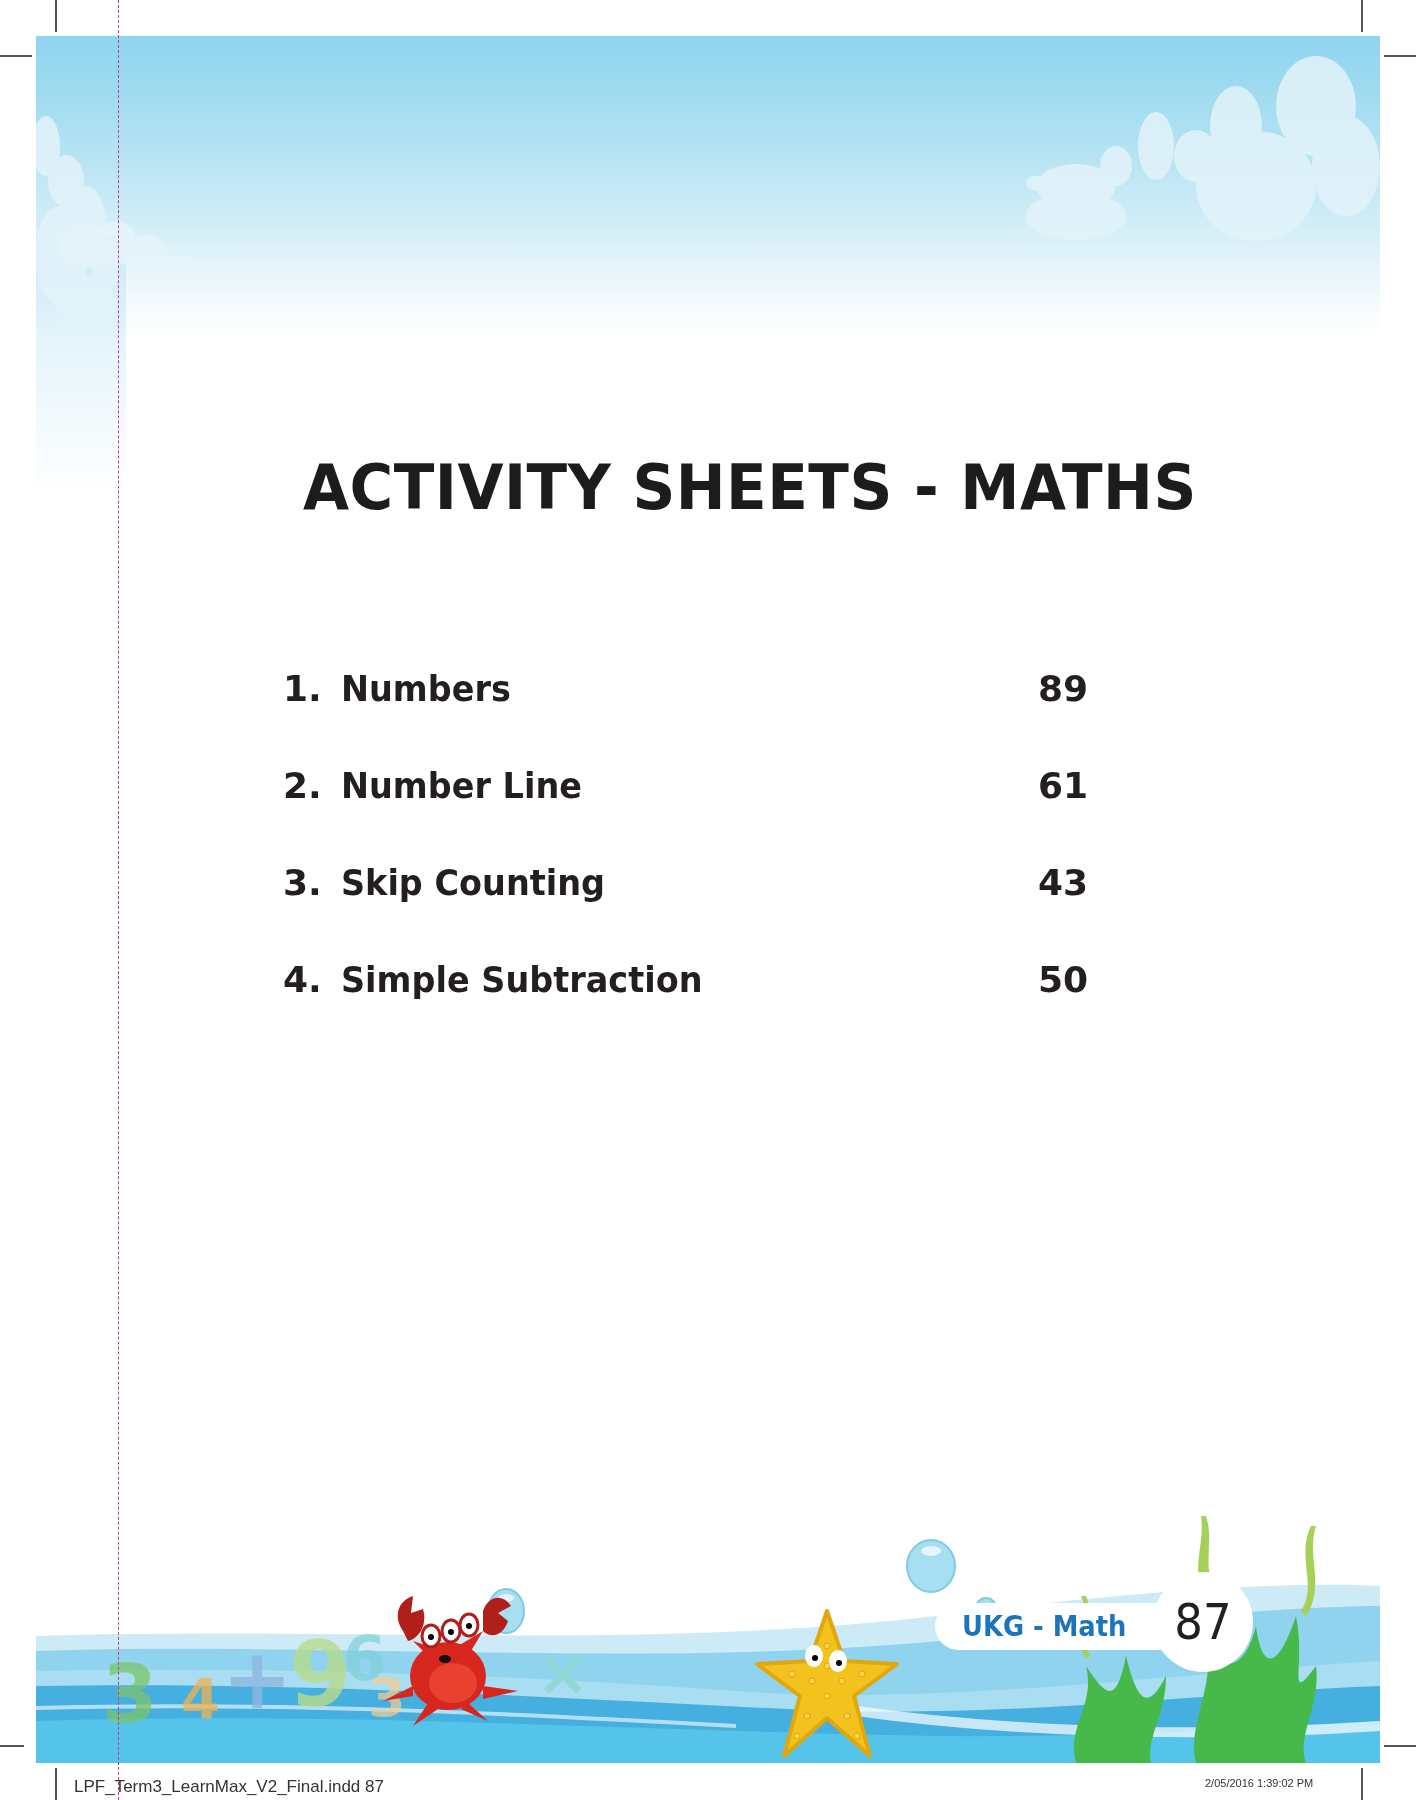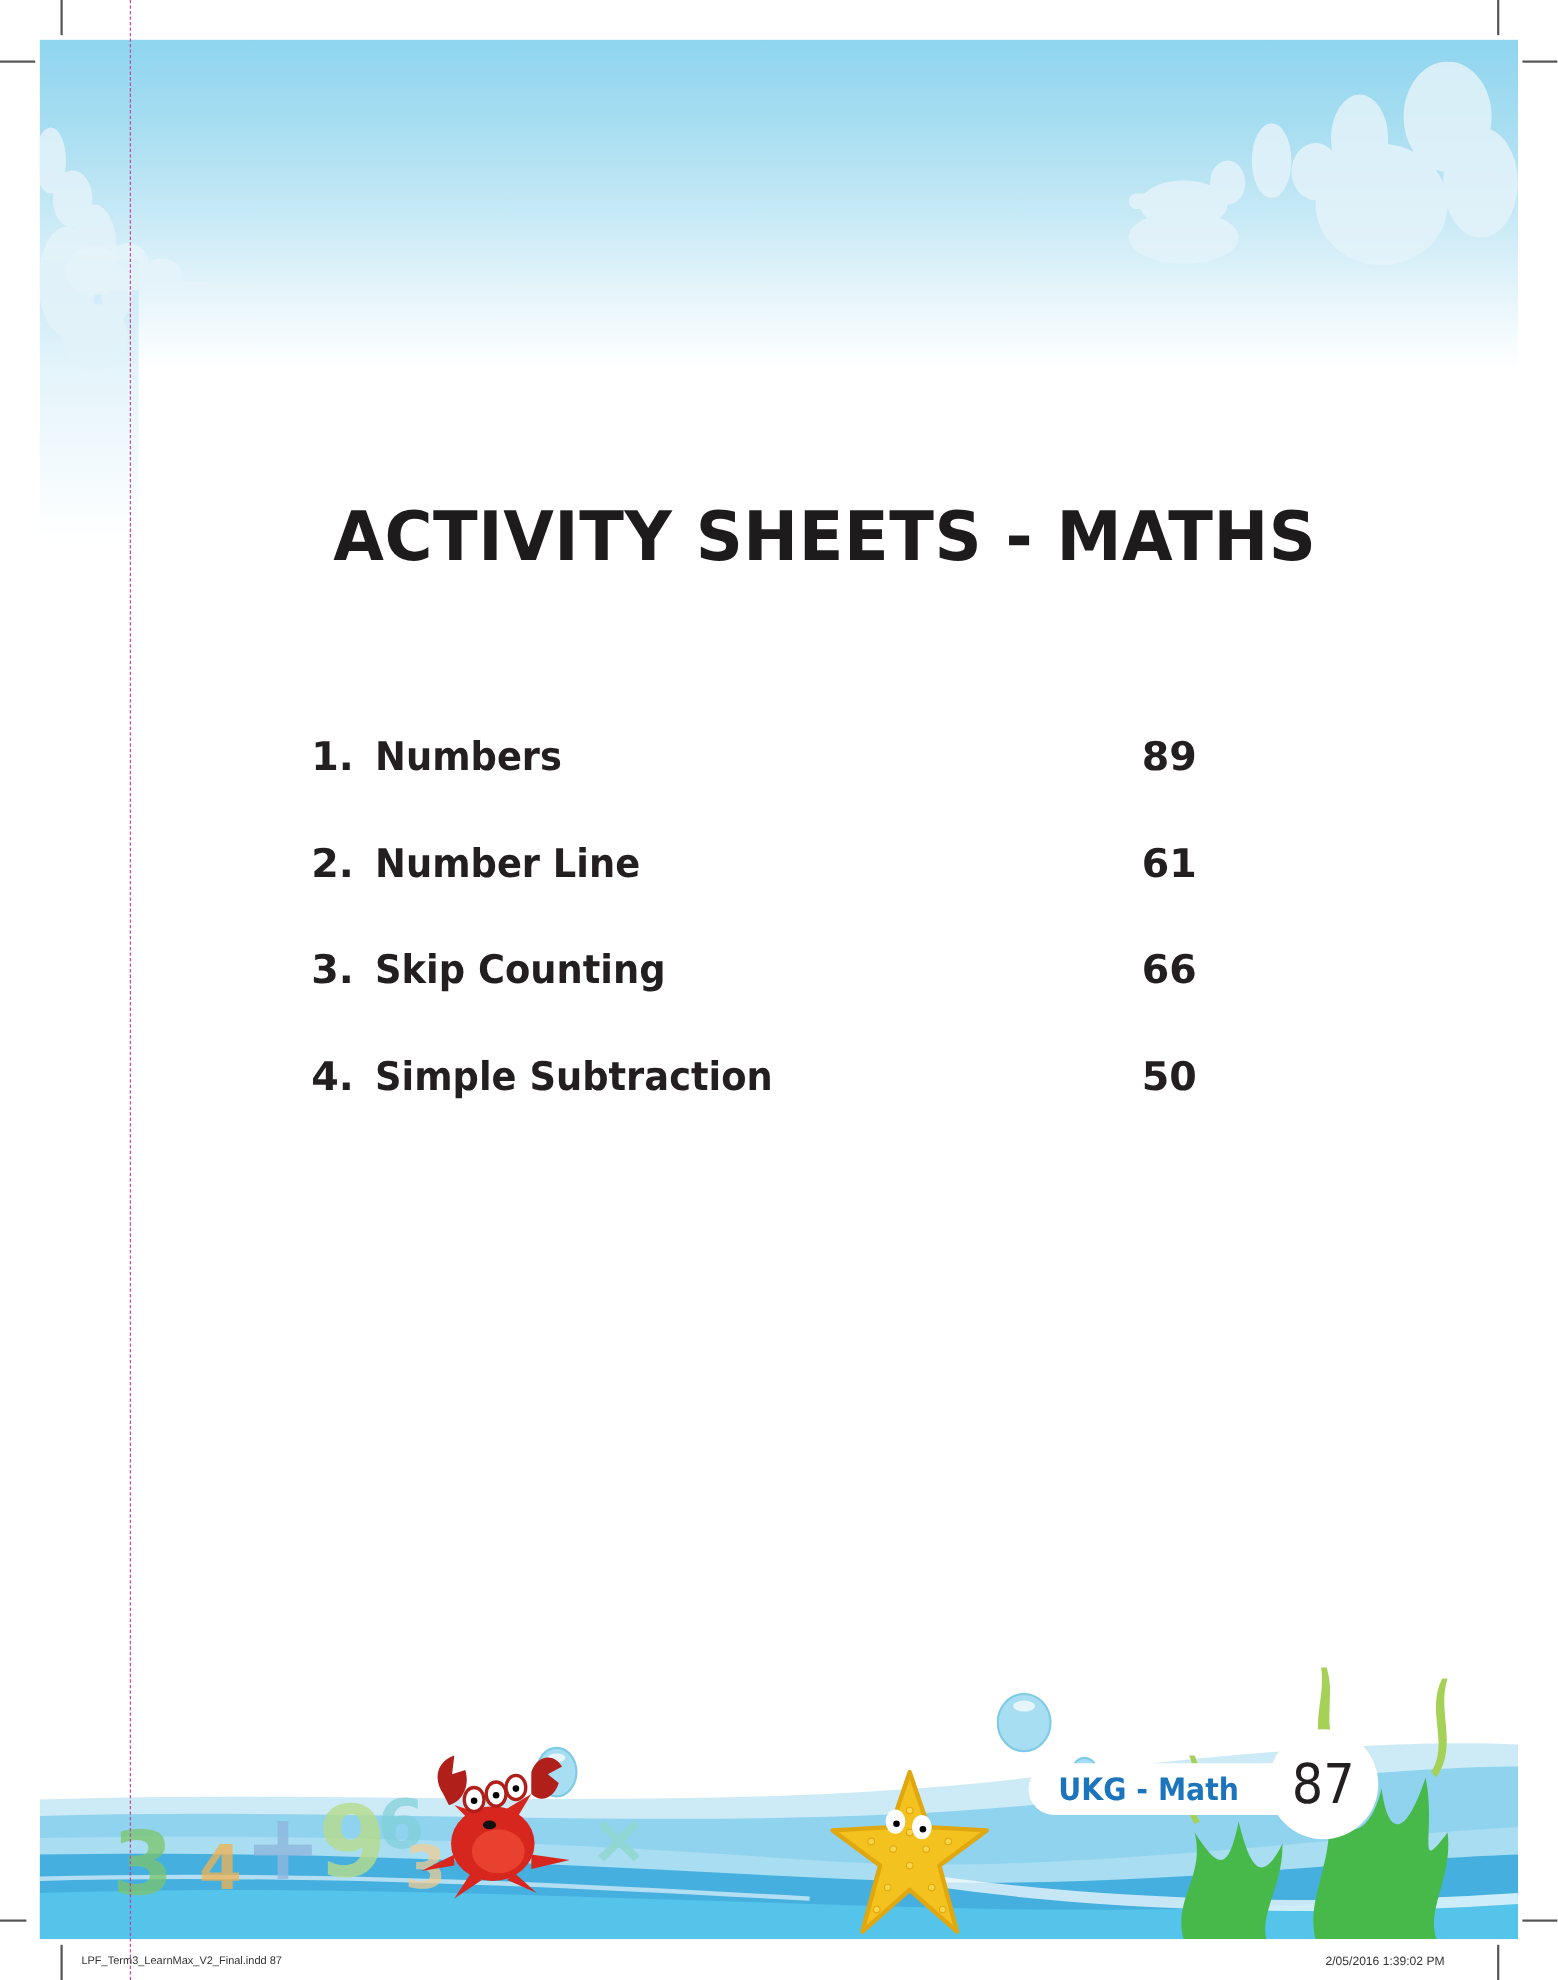--- a/index.html
+++ b/index.html
@@ -64,21 +64,21 @@
     }
     .badge-page {
       position: absolute; left: 1153px; top: 1572px; width: 100px; height: 100px;
       text-align: center; line-height: 100px;
       font-family: "DejaVu Sans", sans-serif; font-weight: normal; font-size: 50px; color: #231f20;
       transform: scaleX(0.9);
     }
 
     .slug-left {
       position: absolute; left: 74px; top: 1777px;
-      font-family: "Liberation Sans", sans-serif; font-size: 10px; color: #333; white-space: nowrap;
+      font-family: "Liberation Sans", sans-serif; font-size: 17px; color: #333; white-space: nowrap;
     }
     .slug-right {
       position: absolute; left: 1205px; top: 1777px;
       font-family: "Liberation Sans", sans-serif; font-size: 11px; color: #333; white-space: nowrap;
     }
   </style>
 </head>
 <body>
 
 <div class="crop" style="left:55px;top:0;width:1.5px;height:32px;"></div>
@@ -229,21 +229,21 @@
     <span class="toc-page">89</span>
   </div>
   <div class="toc-row">
     <span class="toc-num">2.</span>
     <span class="toc-label">Number Line</span>
     <span class="toc-page">61</span>
   </div>
   <div class="toc-row">
     <span class="toc-num">3.</span>
     <span class="toc-label">Skip Counting</span>
-    <span class="toc-page">66</span>
+    <span class="toc-page">43</span>
   </div>
   <div class="toc-row">
     <span class="toc-num">4.</span>
     <span class="toc-label">Simple Subtraction</span>
     <span class="toc-page">50</span>
   </div>
 </div>
 
 <div class="bleed-guide"></div>
 

